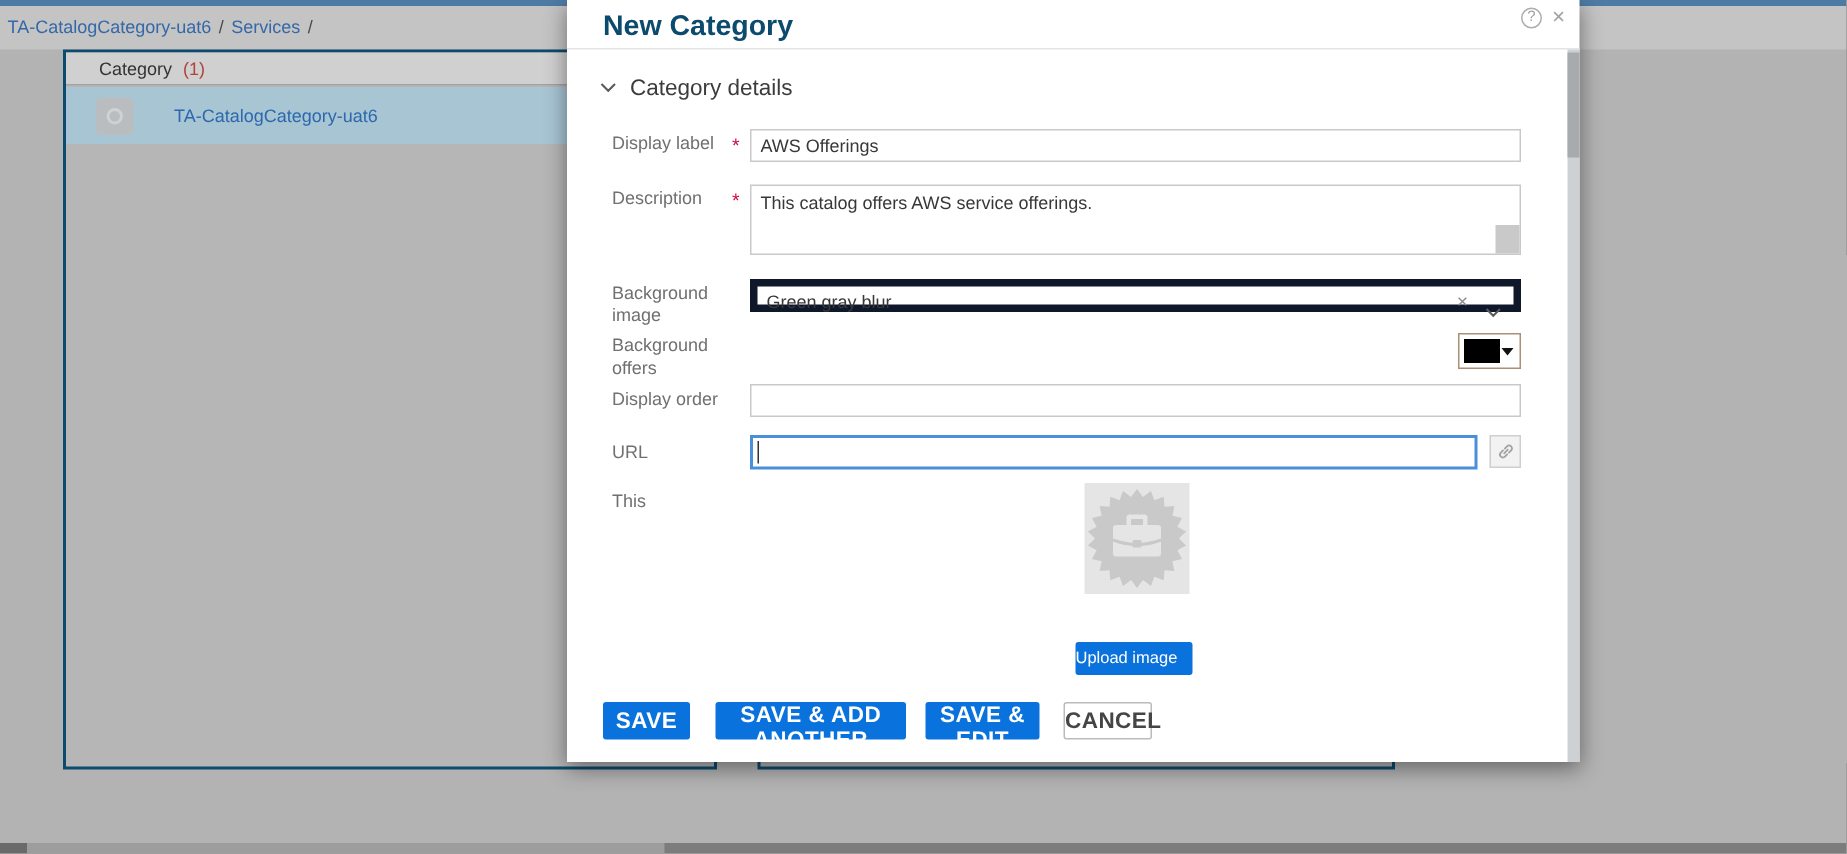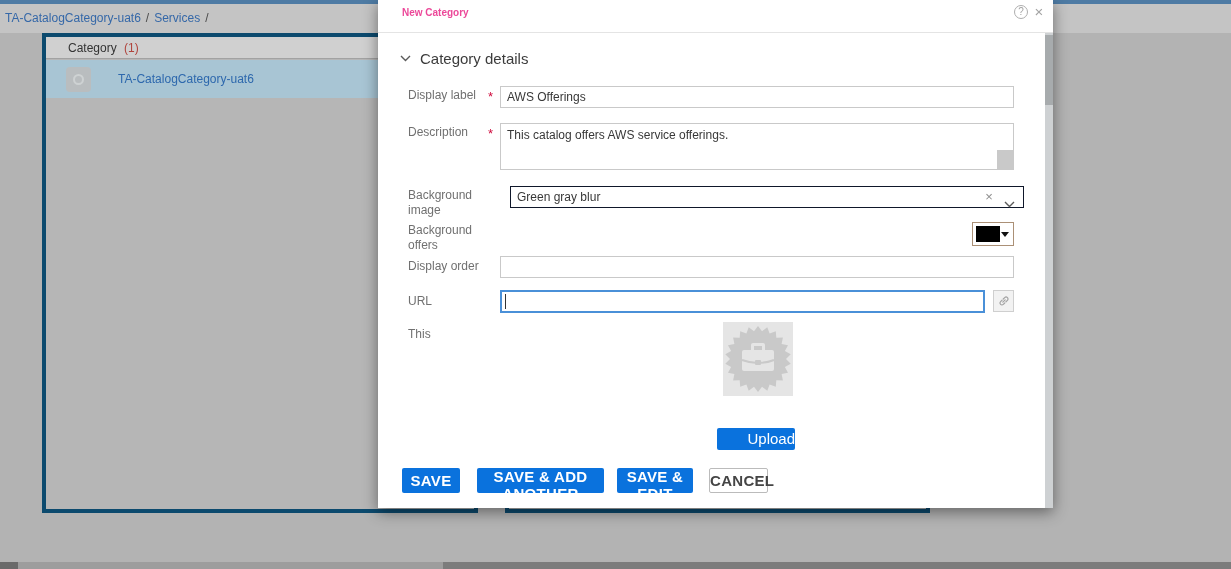--- a/index.html
+++ b/index.html
@@ -7,77 +7,77 @@
   #stage{
     position:relative; width:1231px; height:569px; overflow:hidden;
     font-family:"Liberation Sans", sans-serif; background:#b3b3b3;
   }
   
   .top-accent{position:absolute;left:0;top:0;width:1231px;height:4px;background:#4e7ba4;}
   .header-band{position:absolute;left:0;top:4px;width:1231px;height:29px;background:#c4c4c4;}
   .breadcrumb{position:absolute;left:5px;top:11px;font-size:12px;color:#4a4a4a;white-space:nowrap;}
   .breadcrumb .crumb{color:#3568a8;cursor:pointer;}
   .breadcrumb .sep{color:#4a4a4a;margin:0 5px;}
-  .bg-panel{position:absolute;top:33px;height:480px;background:#b6b6b6;border:4px solid #0c4a6e;}
+  .bg-panel{position:absolute;top:33px;height:480px;background:#b6b6b6;border:2px solid #0c4a6e;}
   .panel-1{left:42px;width:436px;}
   .panel-2{left:505px;width:425px;}
   .panel-header{height:22px;background:#d0d0d0;border-bottom:1px solid #a2a2a2;
     line-height:22px;padding-left:22px;font-size:12px;color:#333;}
   .panel-header .count{color:#b0443c;margin-left:4px;}
   .sel-row{position:absolute;left:0;top:23px;width:434px;height:38px;background:#a8c5d4;
     display:flex;align-items:center;cursor:pointer;}
   .row-icon{width:25px;height:25px;border-radius:4px;background:#b9bdbf;margin-left:20px;
     display:flex;align-items:center;justify-content:center;}
   .row-icon .ring{width:11px;height:11px;border:2px solid #ced2d3;border-radius:50%;}
   .sel-row .row-label{margin-left:27px;font-size:12px;color:#2d68ad;}
   .hscrollbar{position:absolute;left:0;top:562px;width:1231px;height:7px;background:#9d9d9d;}
   .hscrollbar .cap{position:absolute;left:0;top:0;width:18px;height:7px;background:#6a6a6a;}
   .hscrollbar .thumb{position:absolute;left:443px;top:0;width:788px;height:7px;background:#7c7c7c;}
 
   
   .modal{position:absolute;left:378px;top:0;width:675px;height:508px;background:#fff;
     box-shadow:0 4px 14px rgba(0,0,0,0.45);}
   .modal-header{position:absolute;left:0;top:0;width:100%;height:33px;border-bottom:1px solid #e4e4e4;}
-  .modal-title{position:absolute;left:24px;top:7px;font-size:10px;font-weight:bold;color:#ec4899;}
+  .modal-title{position:absolute;left:24px;top:7px;font-size:19px;font-weight:bold;color:#0c4a6e;}
   .help-btn{position:absolute;left:636px;top:5px;width:14px;height:14px;border:1px solid #aeaeae;
     border-radius:50%;color:#a3a3a3;font-size:10px;line-height:12px;text-align:center;cursor:pointer;}
   .close-btn{position:absolute;left:653px;top:3px;font-size:15px;color:#a3a3a3;cursor:pointer;
     width:16px;text-align:center;}
   .v-track{position:absolute;right:0;top:33px;width:8px;height:475px;background:#ced1d3;}
   .v-thumb{position:absolute;left:0;top:2px;width:8px;height:70px;background:#a7abad;}
 
   .section-head{position:absolute;left:22px;top:50px;display:flex;align-items:center;cursor:pointer;}
   .section-head svg{margin-right:9px;}
   .section-label{font-size:15px;color:#3c3c3c;}
 
   .flabel{position:absolute;left:30px;width:80px;font-size:12px;color:#707070;line-height:15px;}
   .req{position:absolute;left:110px;font-size:13px;color:#cf0a3c;}
   .tinput{position:absolute;left:122px;width:514px;height:22px;border:1px solid #c9c9c9;
     padding:0 6px;font-size:12px;color:#383838;font-family:"Liberation Sans",sans-serif;background:#fff;outline:none;}
   .ta-wrap{position:absolute;left:122px;width:514px;height:47px;}
   .ta-wrap textarea{width:100%;height:100%;border:1px solid #c9c9c9;resize:none;overflow:hidden;
     padding:4px 6px;font-size:12px;color:#383838;font-family:"Liberation Sans",sans-serif;outline:none;}
   .ta-grip{position:absolute;right:1px;bottom:1px;width:16px;height:19px;background:#c9c9c9;cursor:nwse-resize;}
-  .selectbox{position:absolute;left:132px;width:514px;height:22px;border:1px solid #0f172a;background:#fff;
+  .selectbox{position:absolute;left:122px;width:514px;height:22px;border:5px solid #0f172a;background:#fff;
     font-size:12px;color:#383838;line-height:20px;padding:0 44px 0 6px;cursor:pointer;}
   .sel-clear{position:absolute;right:27px;top:0;width:14px;height:20px;color:#8d8d8d;font-size:13px;
     line-height:20px;text-align:center;cursor:pointer;}
   .sel-chev{position:absolute;right:8px;top:7px;cursor:pointer;}
   .swatch{position:absolute;left:594px;top:222px;width:42px;height:24px;border:1px solid #ab9076;
     background:#fff;cursor:pointer;}
   .swatch-fill{position:absolute;left:3px;top:3px;width:24px;height:16px;}
   .swatch-arrow{position:absolute;right:4px;top:9px;width:0;height:0;
     border-left:4px solid transparent;border-right:4px solid transparent;border-top:5px solid #111;}
   .url-input{left:122px;width:485px;height:23px;border:2px solid #4a90d8;}
   .caret{position:absolute;left:127px;top:294px;width:1px;height:15px;background:#333;}
   .link-btn{position:absolute;left:615px;top:290px;width:21px;height:22px;background:#f2f2f2;
     border:1px solid #cfcfcf;display:flex;align-items:center;justify-content:center;cursor:pointer;}
   .img-ph{position:absolute;left:345px;top:322px;width:70px;height:74px;background:#e5e5e5;}
   .upload-btn{position:absolute;left:339px;top:428px;width:78px;height:22px;background:#0a72dd;
-    color:#fff;font-size:15px;line-height:22px;text-align:right;border:none;border-radius:2px;cursor:pointer;
+    color:#fff;font-size:11px;line-height:22px;text-align:left;border:none;border-radius:2px;cursor:pointer;
     font-family:"Liberation Sans",sans-serif;}
   .btn{position:absolute;top:468px;height:25px;border:none;border-radius:2px;background:#0a72dd;color:#fff;
     font-size:15px;font-weight:bold;letter-spacing:.3px;cursor:pointer;font-family:"Liberation Sans",sans-serif;}
   .btn.secondary{background:#fff;color:#454545;border:1px solid #bbb;}
 </style>
 </head>
 <body>
 
 <div id="stage">
 

